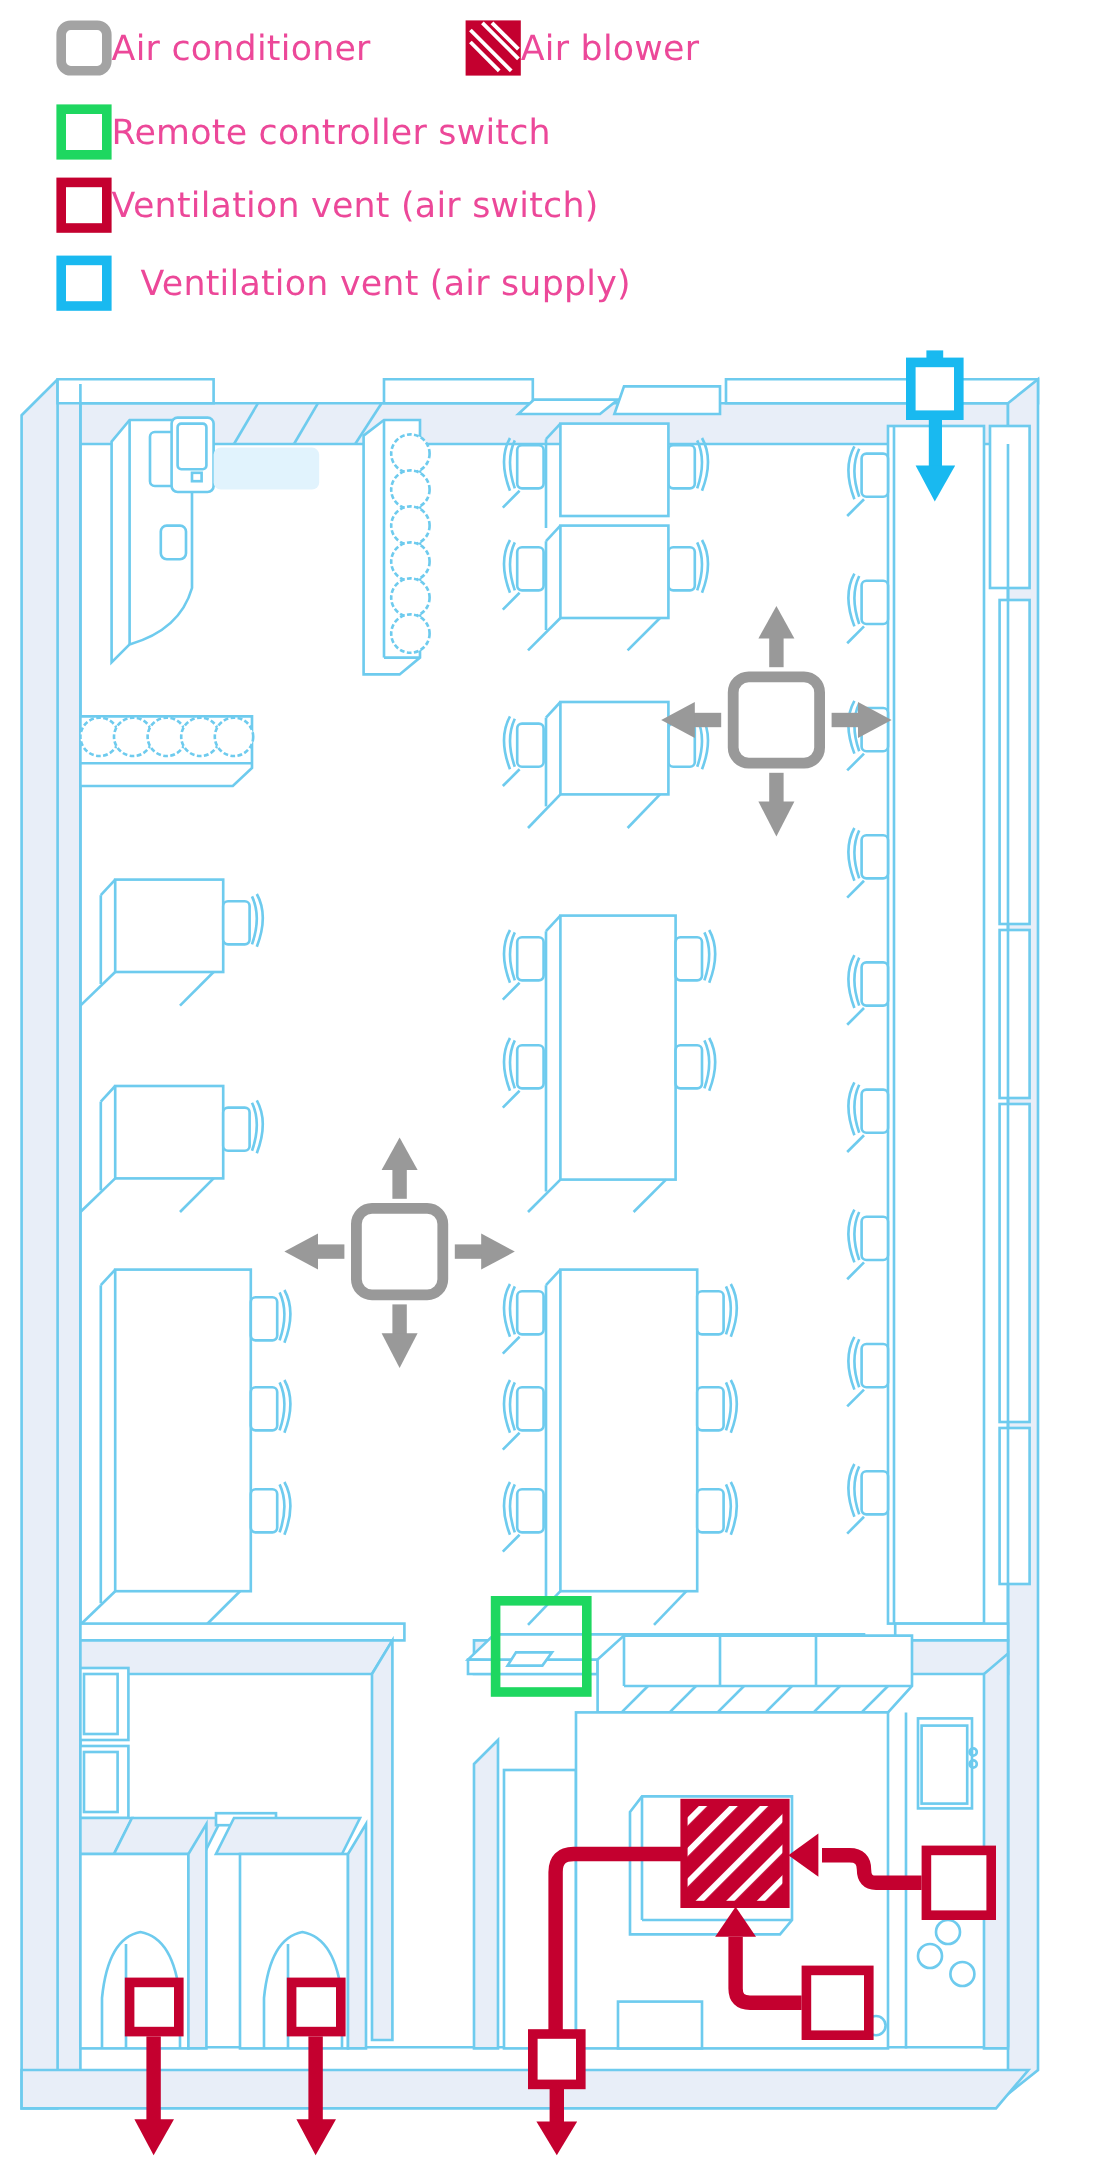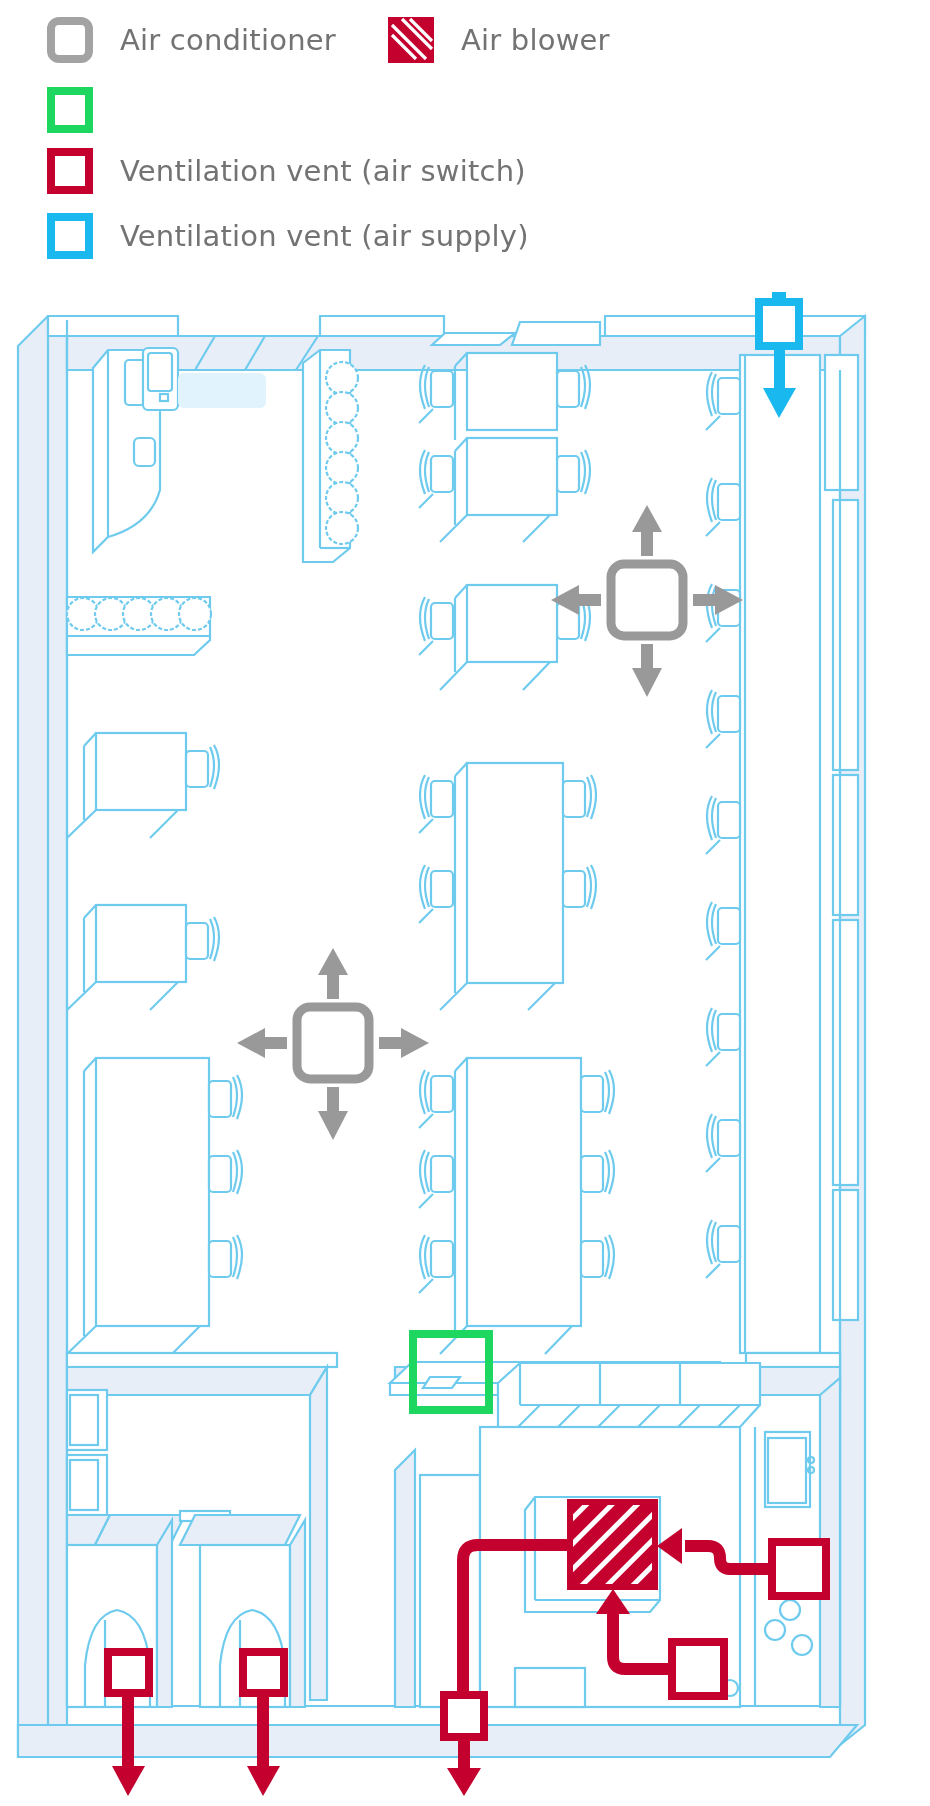--- a/index.html
+++ b/index.html
@@ -1,20 +1,20 @@
 <!DOCTYPE html>
 <html><head>
 <meta charset="utf-8">
 <style>
   html, body { margin:0; padding:0; background:#ffffff; }
   body { width:930px; height:1806px; position:relative; overflow:hidden; font-family:"DejaVu Sans", sans-serif; }
   .legend { position:absolute; left:0; top:0; width:930px; height:270px; }
   .legend-item { position:absolute; display:flex; align-items:center; }
   .legend-icon { width:46px; height:46px; box-sizing:border-box; flex:none; }
-  .legend-label { margin-left:27px; font-size:29px; color:#737373; white-space:nowrap; letter-spacing:0.2px; }
+  .legend-label { font-size:29px; color:#ec4899; white-space:nowrap; letter-spacing:0.2px; }
   .icon-ac { border:8px solid #a3a3a3; border-radius:12px; }
   .icon-remote { border:8px solid #1ed760; }
   .icon-exhaust { border:8px solid #c4002f; }
   .icon-supply { border:8px solid #19b9f0; }
   .icon-blower { background:#c4002f; position:relative; overflow:hidden; }
   .icon-blower svg { position:absolute; left:0; top:0; }
   svg.plan { position:absolute; left:0; top:0; }
   .ln { fill:none; stroke:#6ecbee; stroke-width:2.2; }
   .wf { fill:#e8eef8; stroke:#6ecbee; stroke-width:2.2; }
   .wh { fill:#ffffff; stroke:#6ecbee; stroke-width:2.2; }
@@ -35,26 +35,27 @@
           <line x1="4" y1="8" x2="38" y2="42"></line>
           <line x1="22" y1="2" x2="44" y2="24"></line>
           <line x1="4" y1="18" x2="28" y2="42"></line>
         </g>
       </svg>
     </div>
     <span class="legend-label">Air blower</span>
   </div>
   <div class="legend-item" style="left:47px; top:87px;">
     <div class="legend-icon icon-remote"></div>
+    <span class="legend-label">Remote controller switch</span>
   </div>
   <div class="legend-item" style="left:47px; top:148px;">
     <div class="legend-icon icon-exhaust"></div>
     <span class="legend-label">Ventilation vent (air switch)</span>
   </div>
-  <div class="legend-item" style="left:47px; top:213px;">
+  <div class="legend-item" style="left:47px; top:213px;gap:24px;">
     <div class="legend-icon icon-supply"></div>
     <span class="legend-label">Ventilation vent (air supply)</span>
   </div>
 </div>
 
 <svg class="plan" width="930" height="1806" viewBox="0 0 930 1806">
   <defs>
     <pattern id="hatch" patternUnits="userSpaceOnUse" width="18" height="18" patternTransform="rotate(45)">
       <rect width="18" height="18" fill="#c4002f"></rect>
       <rect x="0" y="0" width="5" height="18" fill="#ffffff"></rect>

